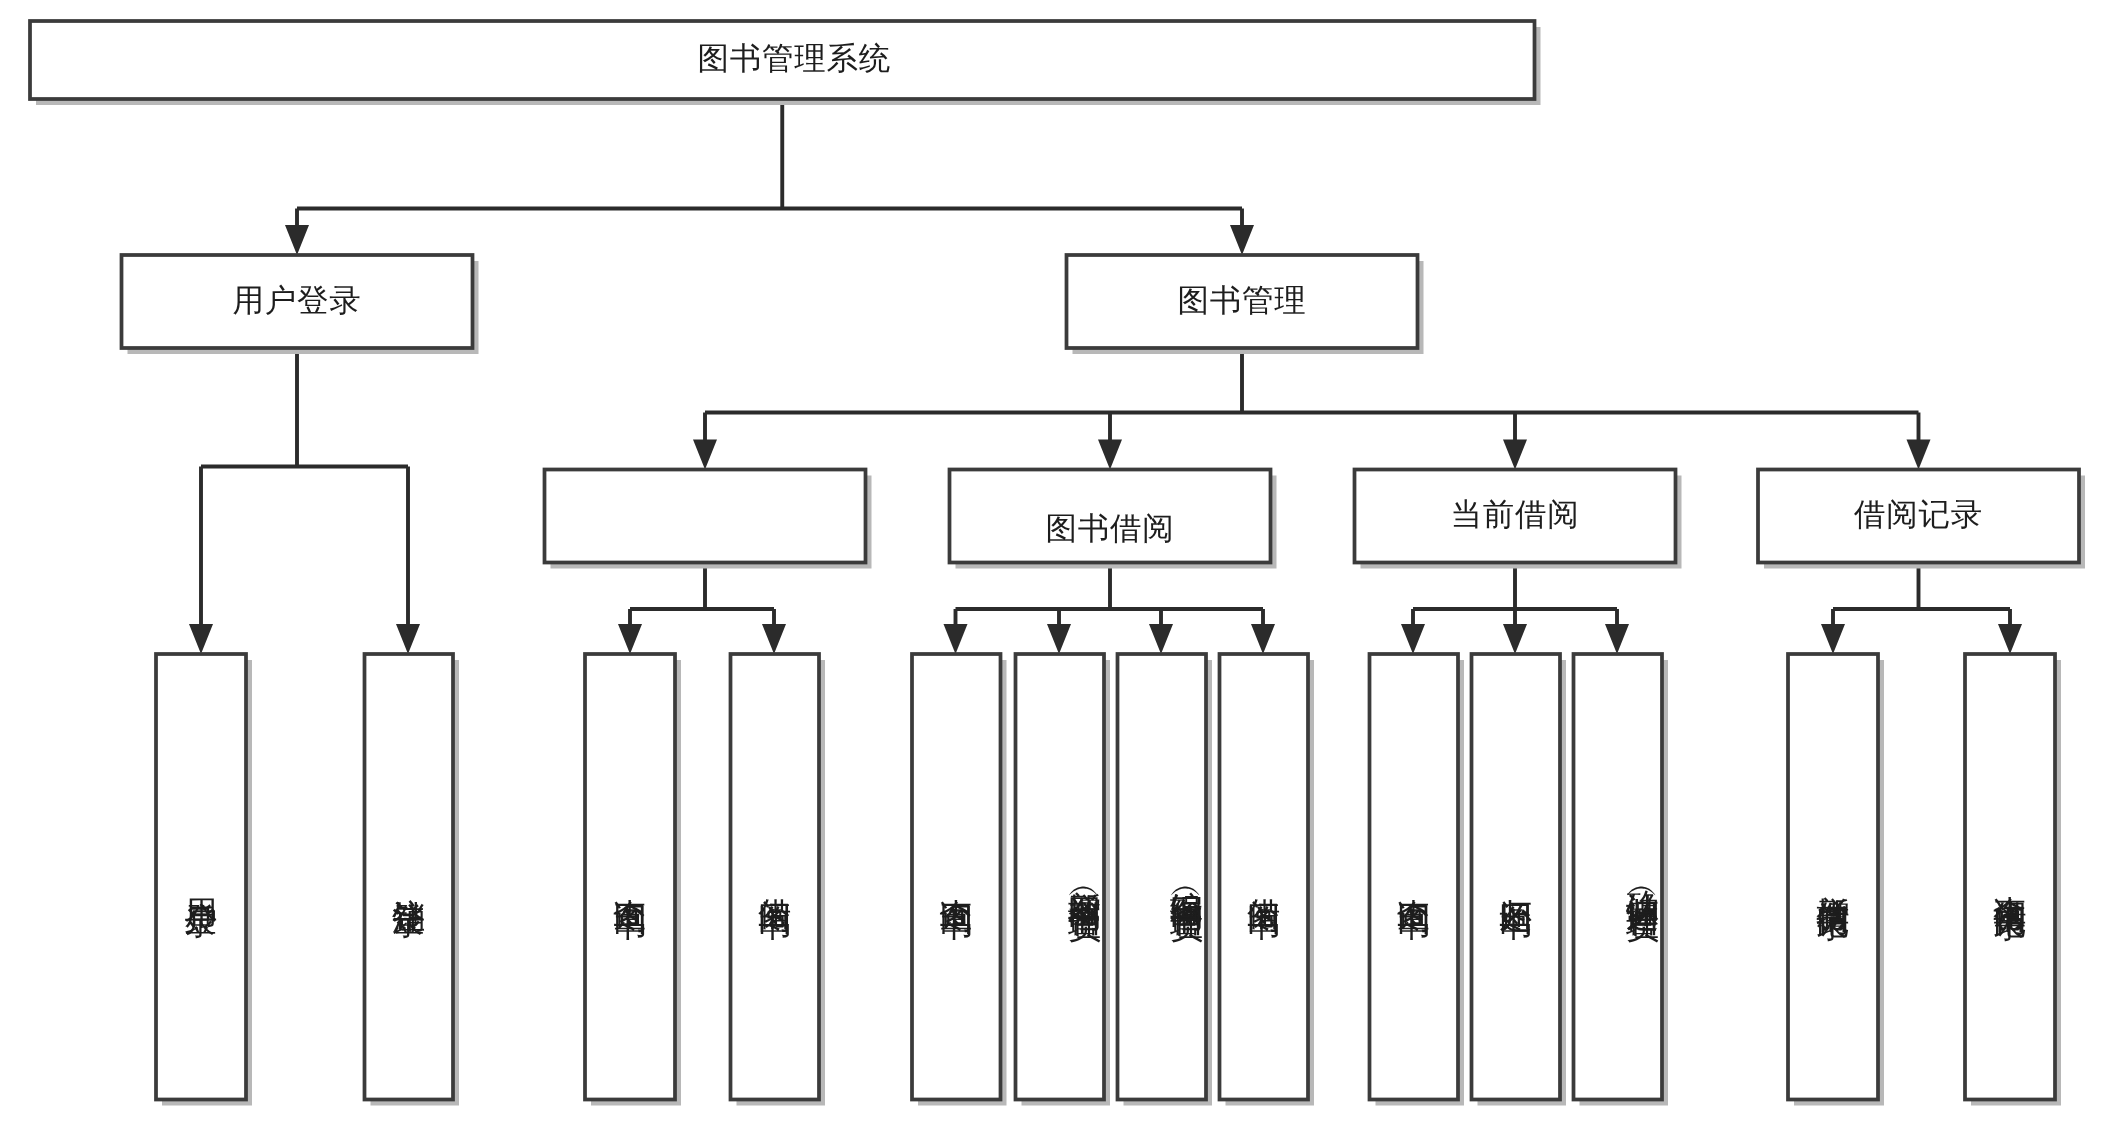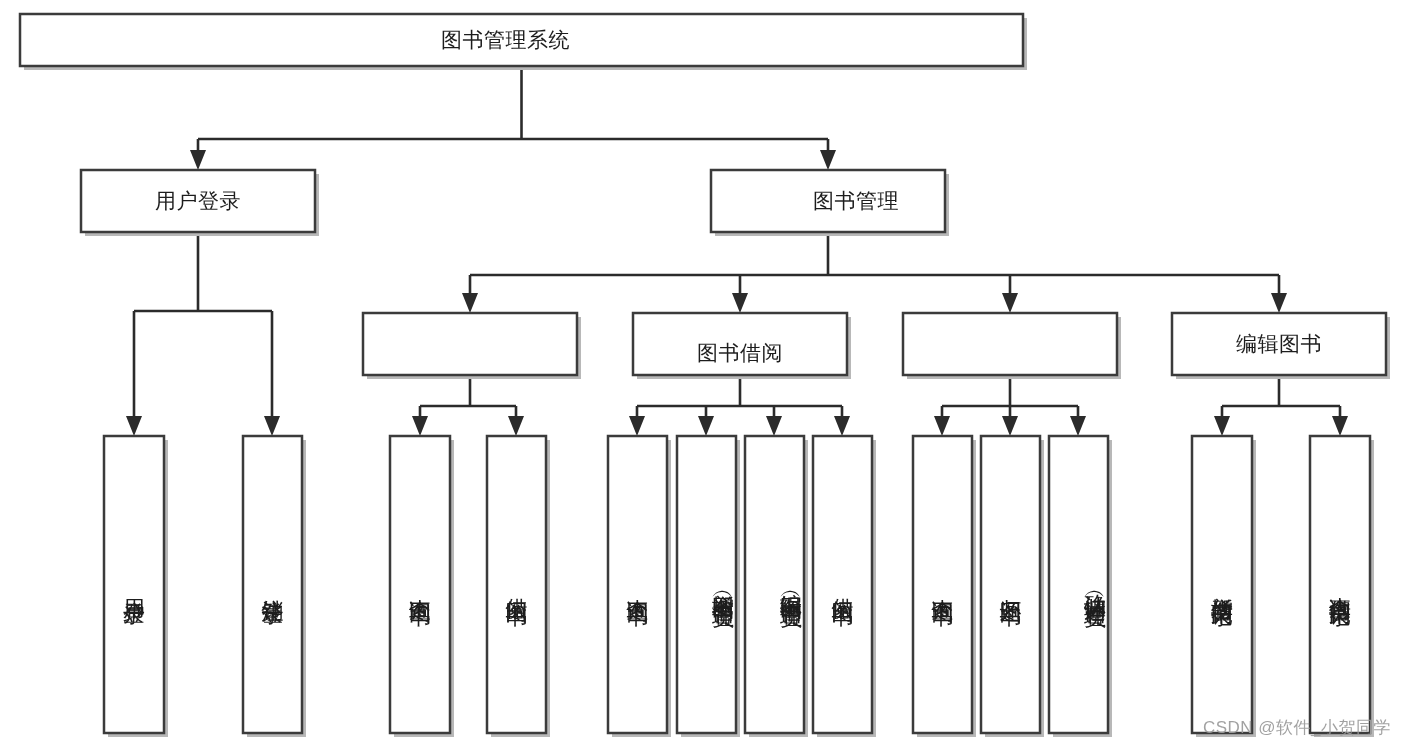--- a/index.html
+++ b/index.html
@@ -194,36 +194,36 @@
       <rect class="node-shadow" x="1053" y="440" width="59" height="297"></rect>
       <rect class="node-box" x="1049" y="436" width="59" height="297"></rect>
 
       <rect class="node-shadow" x="1196" y="440" width="60" height="297"></rect>
       <rect class="node-box" x="1192" y="436" width="60" height="297"></rect>
       <rect class="node-shadow" x="1314" y="440" width="60" height="297"></rect>
       <rect class="node-box" x="1310" y="436" width="60" height="297"></rect>
     </g>
   </svg>
 
-  <div class="node-label-h" style="left:4px; top:14px; width:1003px; height:52px;">图书管理系统</div>
+  <div class="node-label-h" style="left:28px; top:14px; width:1003px; height:52px;">图书管理系统</div>
 
   <div class="node-label-h" style="left:81px; top:170px; width:234px; height:62px;">用户登录</div>
-  <div class="node-label-h" style="left:711px; top:170px; width:234px; height:62px;padding-left:28px;">图书管理</div>
+  <div class="node-label-h" style="left:711px; top:170px; width:234px; height:62px;">图书管理</div>
 
   <div class="node-label-h" style="left:633px; top:313px; width:214px; height:80px;">图书借阅</div>
-  <div class="node-label-h" style="left:1172px; top:313px; width:214px; height:62px;">编辑图书</div>
+  <div class="node-label-h" style="left:903px; top:313px; width:214px; height:62px;">当前借阅</div>
+  <div class="node-label-h" style="left:1172px; top:313px; width:214px; height:62px;">借阅记录</div>
 
   <div class="node-label-v" style="left:104px; top:436px; width:60px; height:297px;">用户登录</div>
   <div class="node-label-v" style="left:243px; top:436px; width:59px; height:297px;">注销登录</div>
   <div class="node-label-v" style="left:390px; top:436px; width:60px; height:297px;">查询图书</div>
   <div class="node-label-v" style="left:487px; top:436px; width:59px; height:297px;">借阅图书</div>
   <div class="node-label-v" style="left:608px; top:436px; width:59px; height:297px;">查询图书</div>
   <div class="node-label-v" style="left:677px; top:436px; width:59px; height:297px; align-items:flex-start;">新增图书（管理员）</div>
   <div class="node-label-v" style="left:745px; top:436px; width:59px; height:297px; align-items:flex-start;">编辑图书（管理员）</div>
   <div class="node-label-v" style="left:813px; top:436px; width:59px; height:297px;">借阅图书</div>
   <div class="node-label-v" style="left:913px; top:436px; width:59px; height:297px;">查询图书</div>
   <div class="node-label-v" style="left:981px; top:436px; width:59px; height:297px;">归还图书</div>
   <div class="node-label-v" style="left:1049px; top:436px; width:59px; height:297px; align-items:flex-start;">确认归还（管理员）</div>
   <div class="node-label-v" style="left:1192px; top:436px; width:60px; height:297px;">新增借阅记录</div>
   <div class="node-label-v" style="left:1310px; top:436px; width:60px; height:297px;">查询借阅记录</div>
 
-  <div class="watermark">CSDN @软件_小贺同学</div>
 </div>
 
 </body></html>

